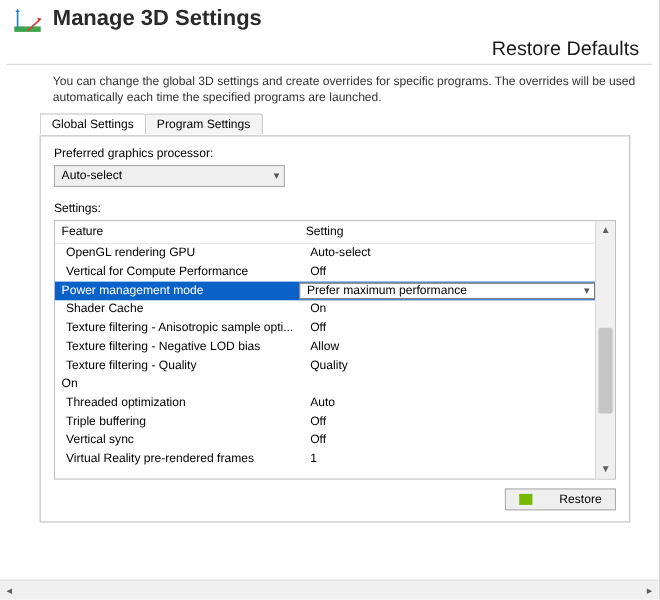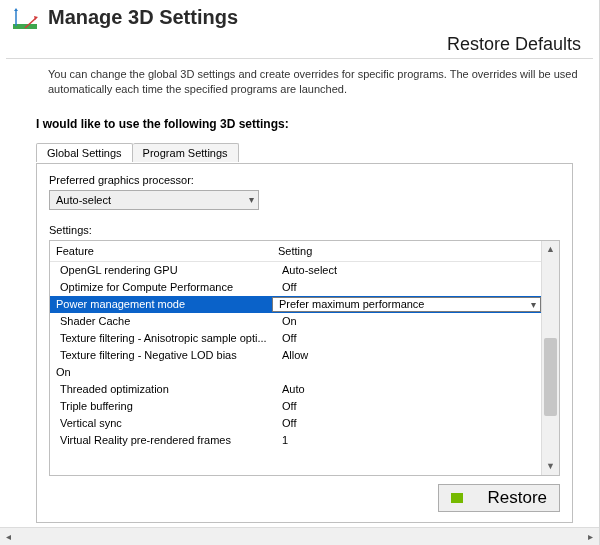--- a/index.html
+++ b/index.html
@@ -30,21 +30,21 @@
   .row .c1{width:216px;padding-left:10px;white-space:nowrap;overflow:hidden;text-overflow:ellipsis}
   .row .c2{flex:1;padding-left:6px}
   .row.sel{background:#0a62c9;color:#fff}
   .row.sel .c2{background:#fff;color:#000;margin:0;border:1px solid #7a7a7a;height:15px;display:flex;align-items:center;justify-content:space-between;padding:0 4px 0 6px;box-sizing:border-box}
   .row.sel .c1{padding-left:6px}
   .vscroll{width:17px;background:#f0f0f0;border-left:1px solid #dcdcdc;display:flex;flex-direction:column}
   .sbtn{height:17px;display:flex;align-items:center;justify-content:center;color:#606060;font-size:9px}
   .strack{flex:1;position:relative}
   .sthumb{position:absolute;left:2px;right:2px;top:40%;height:78px;background:#c6c6c6;border-radius:2px}
   .footer-row{display:flex;justify-content:flex-end;margin-top:8px}
-  .restore-btn{display:flex;align-items:center;gap:24px;border:1px solid #adadad;background:#efefef;padding:3px 12px;font-size:17px}
+  .restore-btn{display:flex;align-items:center;gap:24px;border:1px solid #adadad;background:#efefef;padding:3px 12px;font-size:11px}
   .nv{width:12px;height:10px;background:#76b900;display:inline-block}
   .hscroll{position:absolute;left:0;right:0;bottom:0;height:17px;background:#f0f0f0;display:flex;border-top:1px solid #dcdcdc}
   .hbtn{width:17px;display:flex;align-items:center;justify-content:center;color:#606060;font-size:10px}
   .htrack{flex:1}
 </style>
 </head>
 <body>
 
 <div class="window">
   <div class="header">
@@ -56,21 +56,20 @@
         <polygon points="4,5 8,5 6,2" fill="#2a7ecb"></polygon>
         <polygon points="25,14 28,11 24,10" fill="#d23a3a"></polygon>
       </svg>
     </div>
     <div class="title">Manage 3D Settings</div>
   </div>
   <div class="restore-defaults">Restore Defaults</div>
   <div style="height:14px"></div>
   <div class="hr"></div>
   <div class="intro">You can change the global 3D settings and create overrides for specific programs. The overrides will be used automatically each time the specified programs are launched.</div>
-  <div class="subhead">I would like to use the following 3D settings:</div>
 
   <div class="panel-wrap">
     <div class="tabs">
       <div class="tab active">Global Settings</div>
       <div class="tab inactive">Program Settings</div>
     </div>
     <div class="panel">
       <div class="label">Preferred graphics processor:</div>
       <div class="select">
         <span>Auto-select</span>
@@ -82,41 +81,45 @@
           <div class="ghead">
             <div class="gcol1">Feature</div>
             <div class="gcol2">Setting</div>
           </div>
           <div id="rows">
               <div class="row">
                 <div class="c1">OpenGL rendering GPU</div>
                 <div class="c2">Auto-select</div>
               </div>
               <div class="row">
-                <div class="c1">Optimize for Compute Performance</div>
+                <div class="c1">Vertical for Compute Performance</div>
                 <div class="c2">Off</div>
               </div>
               <div class="row sel">
                 <div class="c1">Power management mode</div>
                 <div class="c2">
                   <span>Prefer maximum performance</span>
                   <span class="chev">▾</span>
                 </div>
               </div>
               <div class="row">
                 <div class="c1">Shader Cache</div>
                 <div class="c2">On</div>
               </div>
               <div class="row">
                 <div class="c1">Texture filtering - Anisotropic sample opti...</div>
                 <div class="c2">Off</div>
               </div>
               <div class="row">
                 <div class="c1">Texture filtering - Negative LOD bias</div>
                 <div class="c2">Allow</div>
+              </div>
+              <div class="row">
+                <div class="c1">Texture filtering - Quality</div>
+                <div class="c2">Quality</div>
               </div>
               <div class="row">
                 <div class="c2">On</div>
               </div>
               <div class="row">
                 <div class="c1">Threaded optimization</div>
                 <div class="c2">Auto</div>
               </div>
               <div class="row">
                 <div class="c1">Triple buffering</div>

